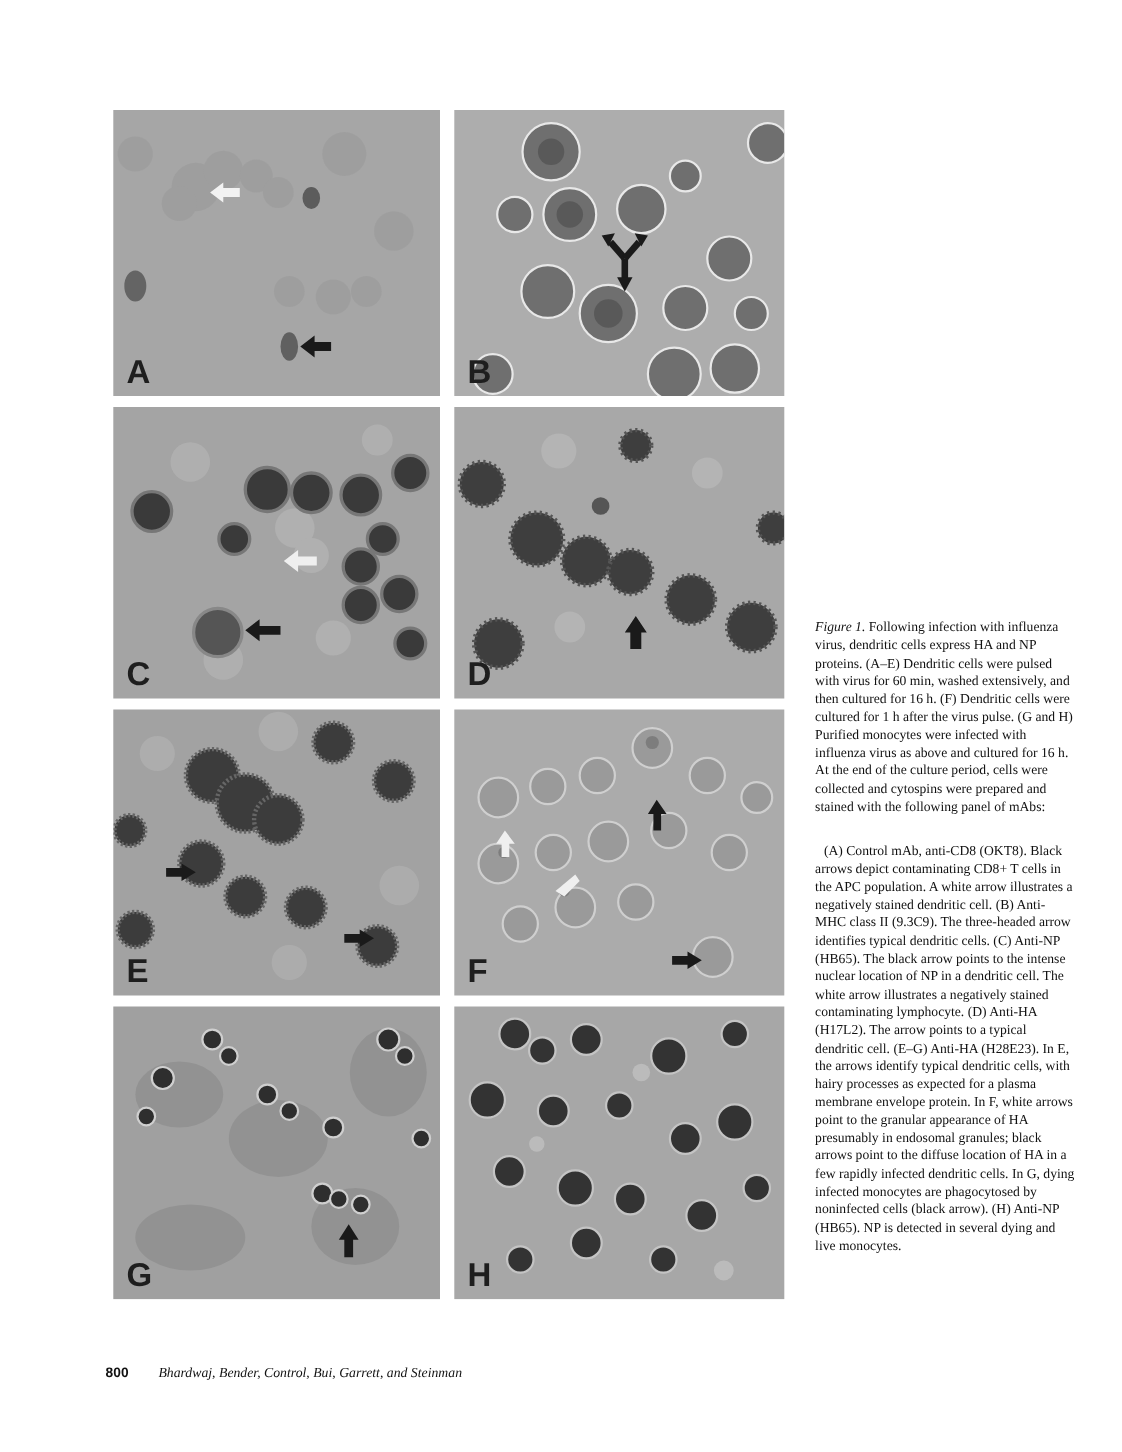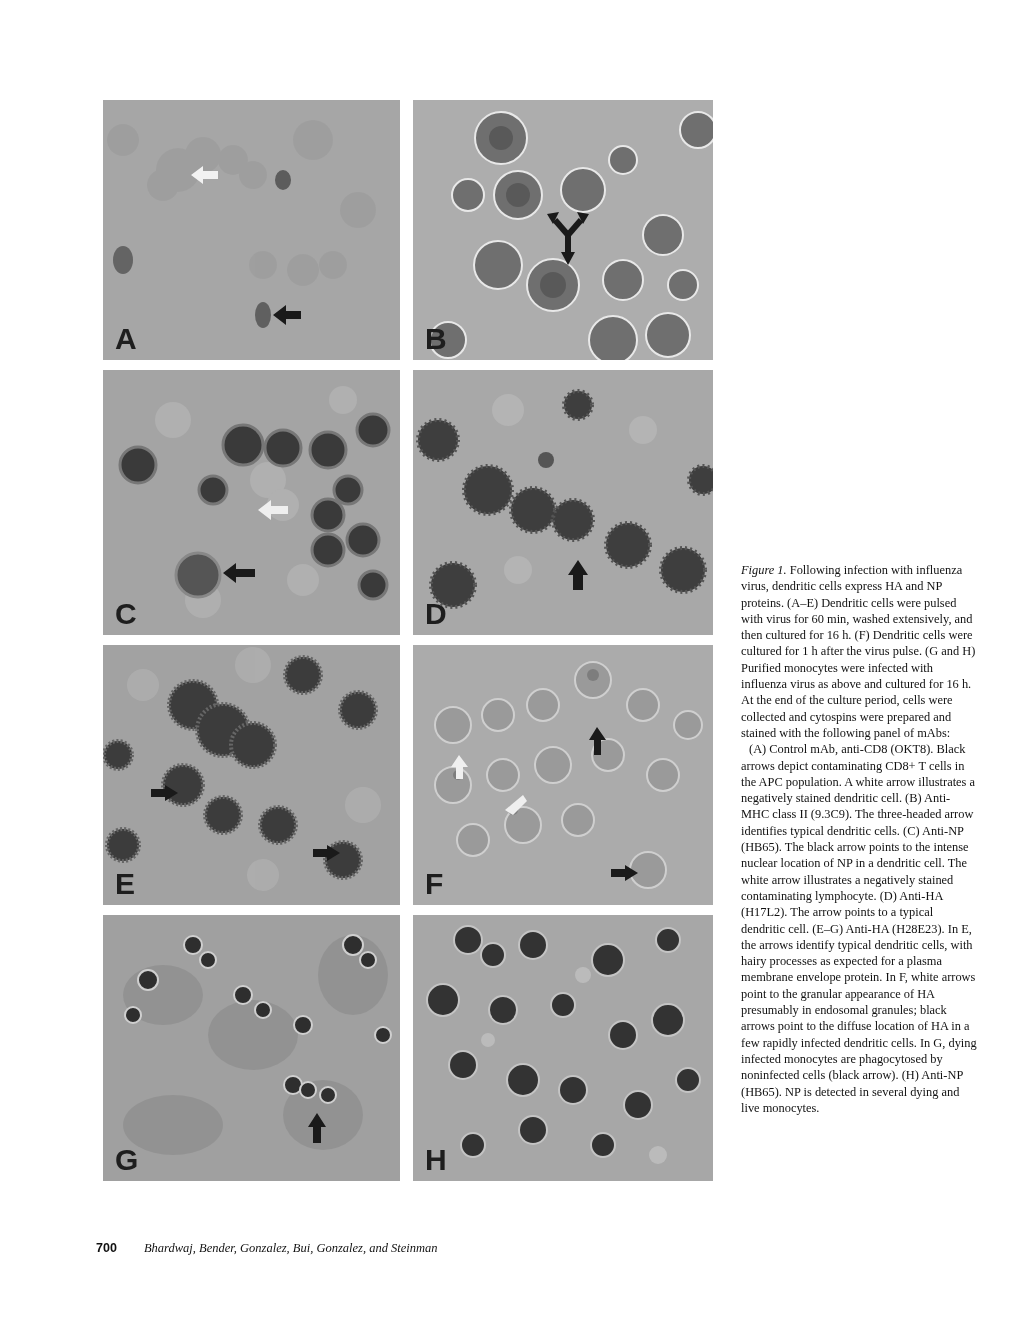--- a/index.html
+++ b/index.html
@@ -16,21 +16,21 @@
     position: absolute; left: 12px; bottom: 6px;
     font-family: "Liberation Sans", sans-serif; font-weight: bold;
     font-size: 30px; color: #1e1e1e; line-height: 1;
   }
   #caption {
     position: absolute; left: 741px; top: 562px; width: 236px;
     font-size: 12.4px; line-height: 16.3px; color: #111;
     text-align: left;
   }
   #caption p { margin: 0; }
-  #caption .indent { text-indent: 8px; }
+  #caption .indent { text-indent: 8px; margin-top: 24px; }
   #caption .fig-label { font-style: italic; font-family: Liberation Serif, serif; }
   #footer {
     position: absolute; left: 96px; top: 1241px; font-size: 12.5px; white-space: nowrap;
   }
   #footer .page-num { font-family: "Liberation Sans", sans-serif; font-weight: bold; margin-right: 24px; }
   #footer .authors { font-style: italic; }
 </style>
 </head>
 <body>
 
@@ -289,15 +289,15 @@
   </svg>
   <span class="panel-letter">H</span>
 </div>
 
 <div id="caption">
   <p><span class="fig-label">Figure 1.</span> <span>Following infection with influenza virus, dendritic cells express HA and NP proteins. (A–E) Dendritic cells were pulsed with virus for 60 min, washed extensively, and then cultured for 16 h. (F) Dendritic cells were cultured for 1 h after the virus pulse. (G and H) Purified monocytes were infected with influenza virus as above and cultured for 16 h. At the end of the culture period, cells were collected and cytospins were prepared and stained with the following panel of mAbs:</span></p>
   <p class="indent">(A) Control mAb, anti-CD8 (OKT8). Black arrows depict contaminating CD8+ T cells in the APC population. A white arrow illustrates a negatively stained dendritic cell. (B) Anti-MHC class II (9.3C9). The three-headed arrow identifies typical dendritic cells. (C) Anti-NP (HB65). The black arrow points to the intense nuclear location of NP in a dendritic cell. The white arrow illustrates a negatively stained contaminating lymphocyte. (D) Anti-HA (H17L2). The arrow points to a typical dendritic cell. (E–G) Anti-HA (H28E23). In E, the arrows identify typical dendritic cells, with hairy processes as expected for a plasma membrane envelope protein. In F, white arrows point to the granular appearance of HA presumably in endosomal granules; black arrows point to the diffuse location of HA in a few rapidly infected dendritic cells. In G, dying infected monocytes are phagocytosed by noninfected cells (black arrow). (H) Anti-NP (HB65). NP is detected in several dying and live monocytes.</p>
 </div>
 
 <div id="footer">
-  <span class="page-num">700</span>
-  <span class="authors">Bhardwaj, Bender, Gonzalez, Bui, Gonzalez, and Steinman</span>
+  <span class="page-num">800</span>
+  <span class="authors">Bhardwaj, Bender, Control, Bui, Garrett, and Steinman</span>
 </div>
 
 </body></html>

